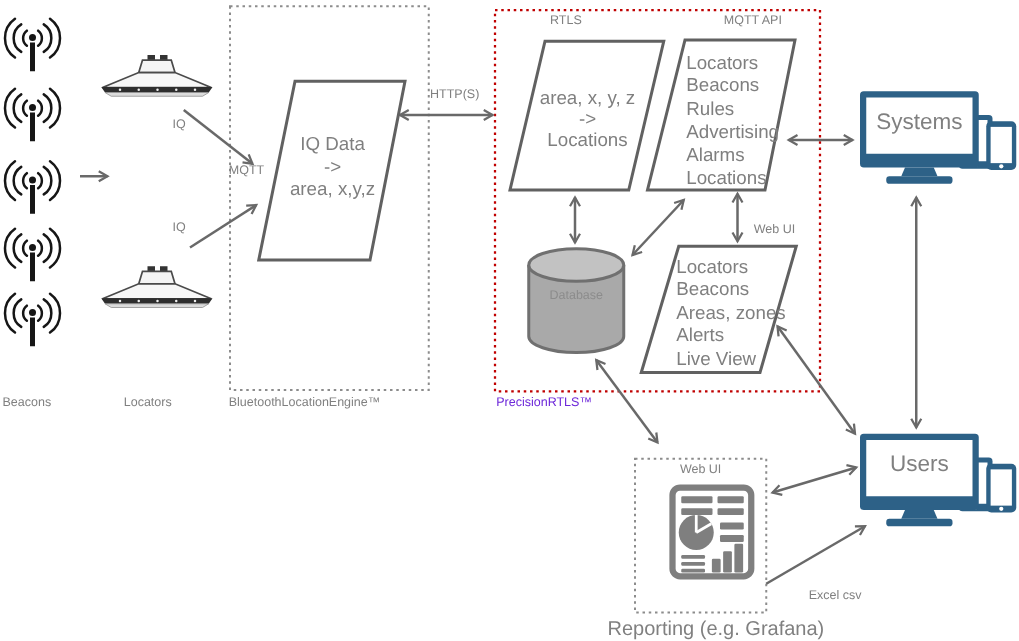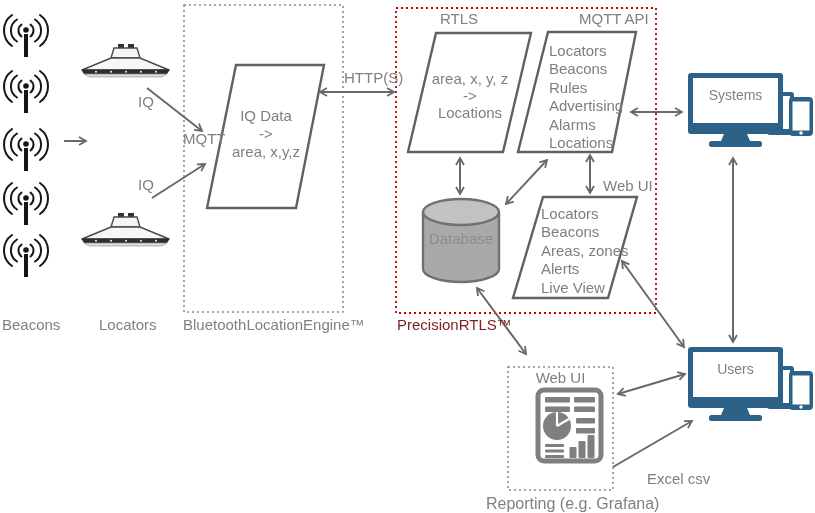--- a/index.html
+++ b/index.html
@@ -1,24 +1,24 @@
 <!DOCTYPE html>
 <html><head>
 <meta charset="utf-8">
 <style>
   html,body{margin:0;padding:0;background:#ffffff;}
   #canvas{position:relative;width:815px;height:513px;background:#fff;overflow:hidden;
           font-family:"Liberation Sans","DejaVu Sans",sans-serif;}
   svg{position:absolute;left:0;top:0;}
-  .lbl{position:absolute;color:#808080;font-size:15px;white-space:nowrap;line-height:1.1;}
+  .lbl{position:absolute;color:#808080;font-size:10px;white-space:nowrap;line-height:1.1;}
   .center{text-align:center;}
   .node-text{position:absolute;color:#7f7f7f;font-size:15px;}
   .node-line{display:block;}
-  .red{color:#7f1d1d;}
-  .device-label{position:absolute;color:#808080;font-size:14px;text-align:center;}
+  .red{color:#6d28d9;}
+  .device-label{position:absolute;color:#808080;font-size:18px;text-align:center;}
 </style>
 </head>
 <body>
 
 <div id="canvas">
 
 <svg width="815" height="513" viewBox="0 0 815 513">
   <defs>
     <marker id="ah" markerUnits="userSpaceOnUse" markerWidth="14" markerHeight="14" refX="9" refY="5" orient="auto-start-reverse">
       <path d="M2,1 L9,5 L2,9" fill="none" stroke="#696969" stroke-width="1.8"></path>

